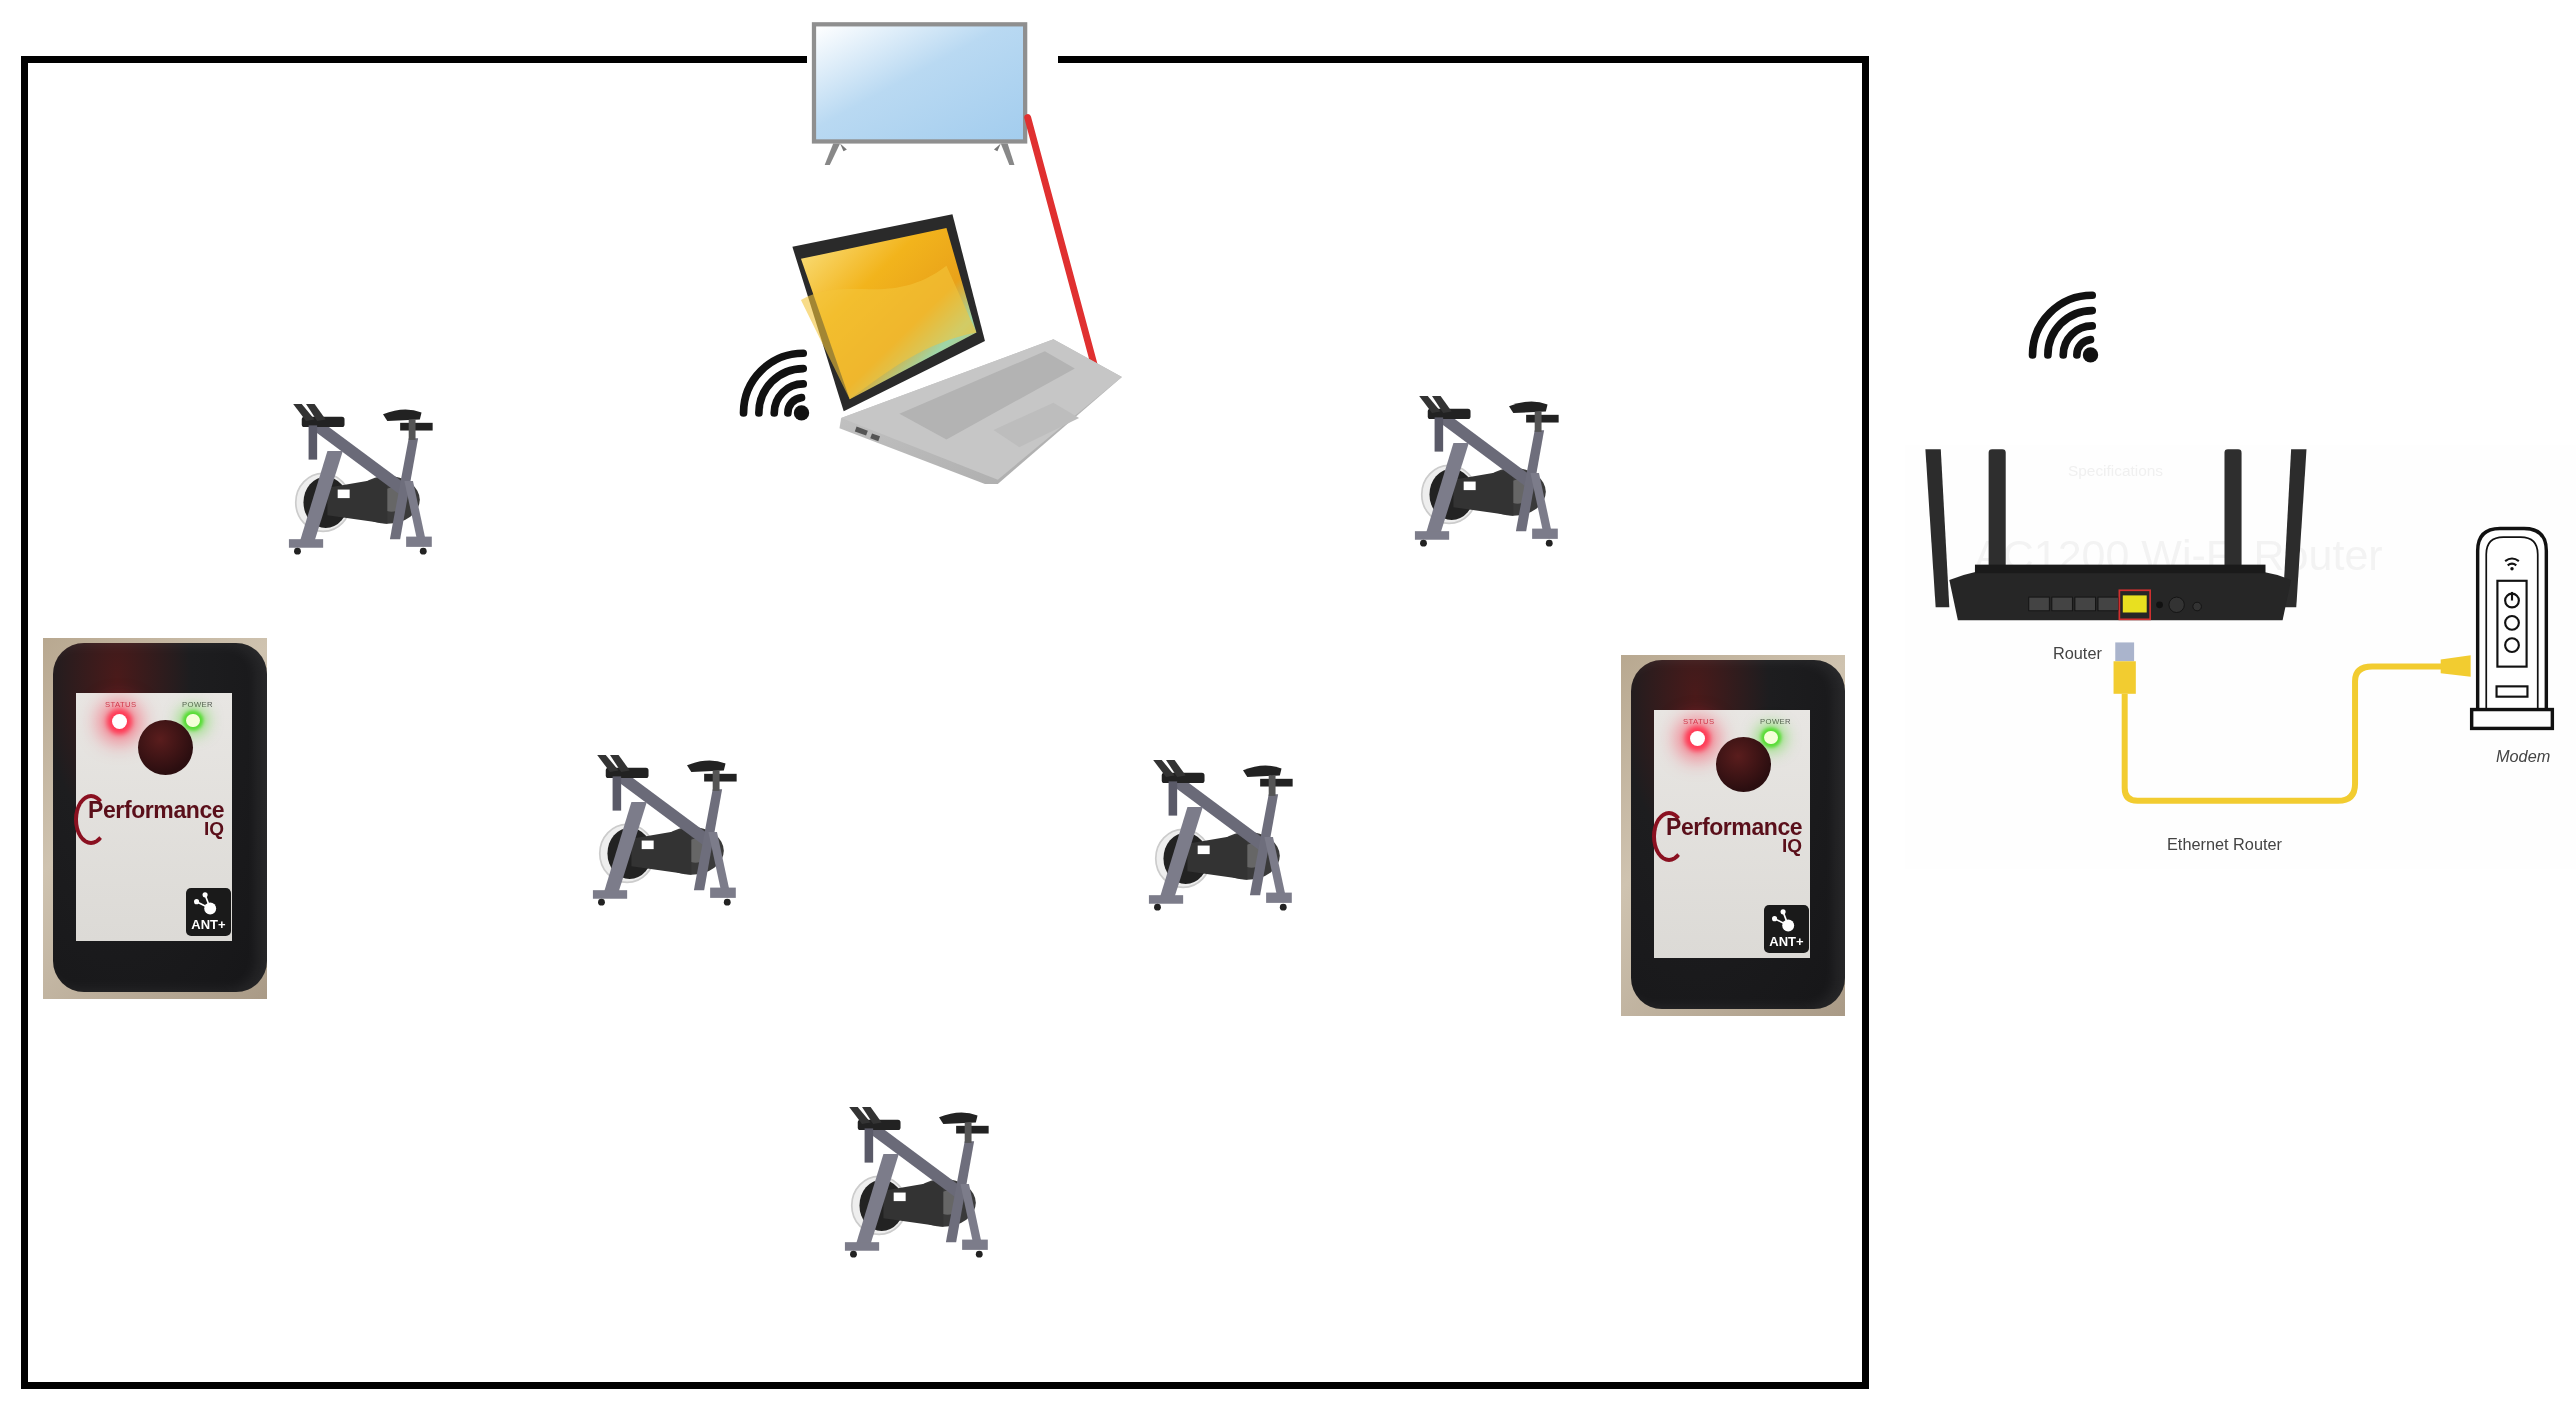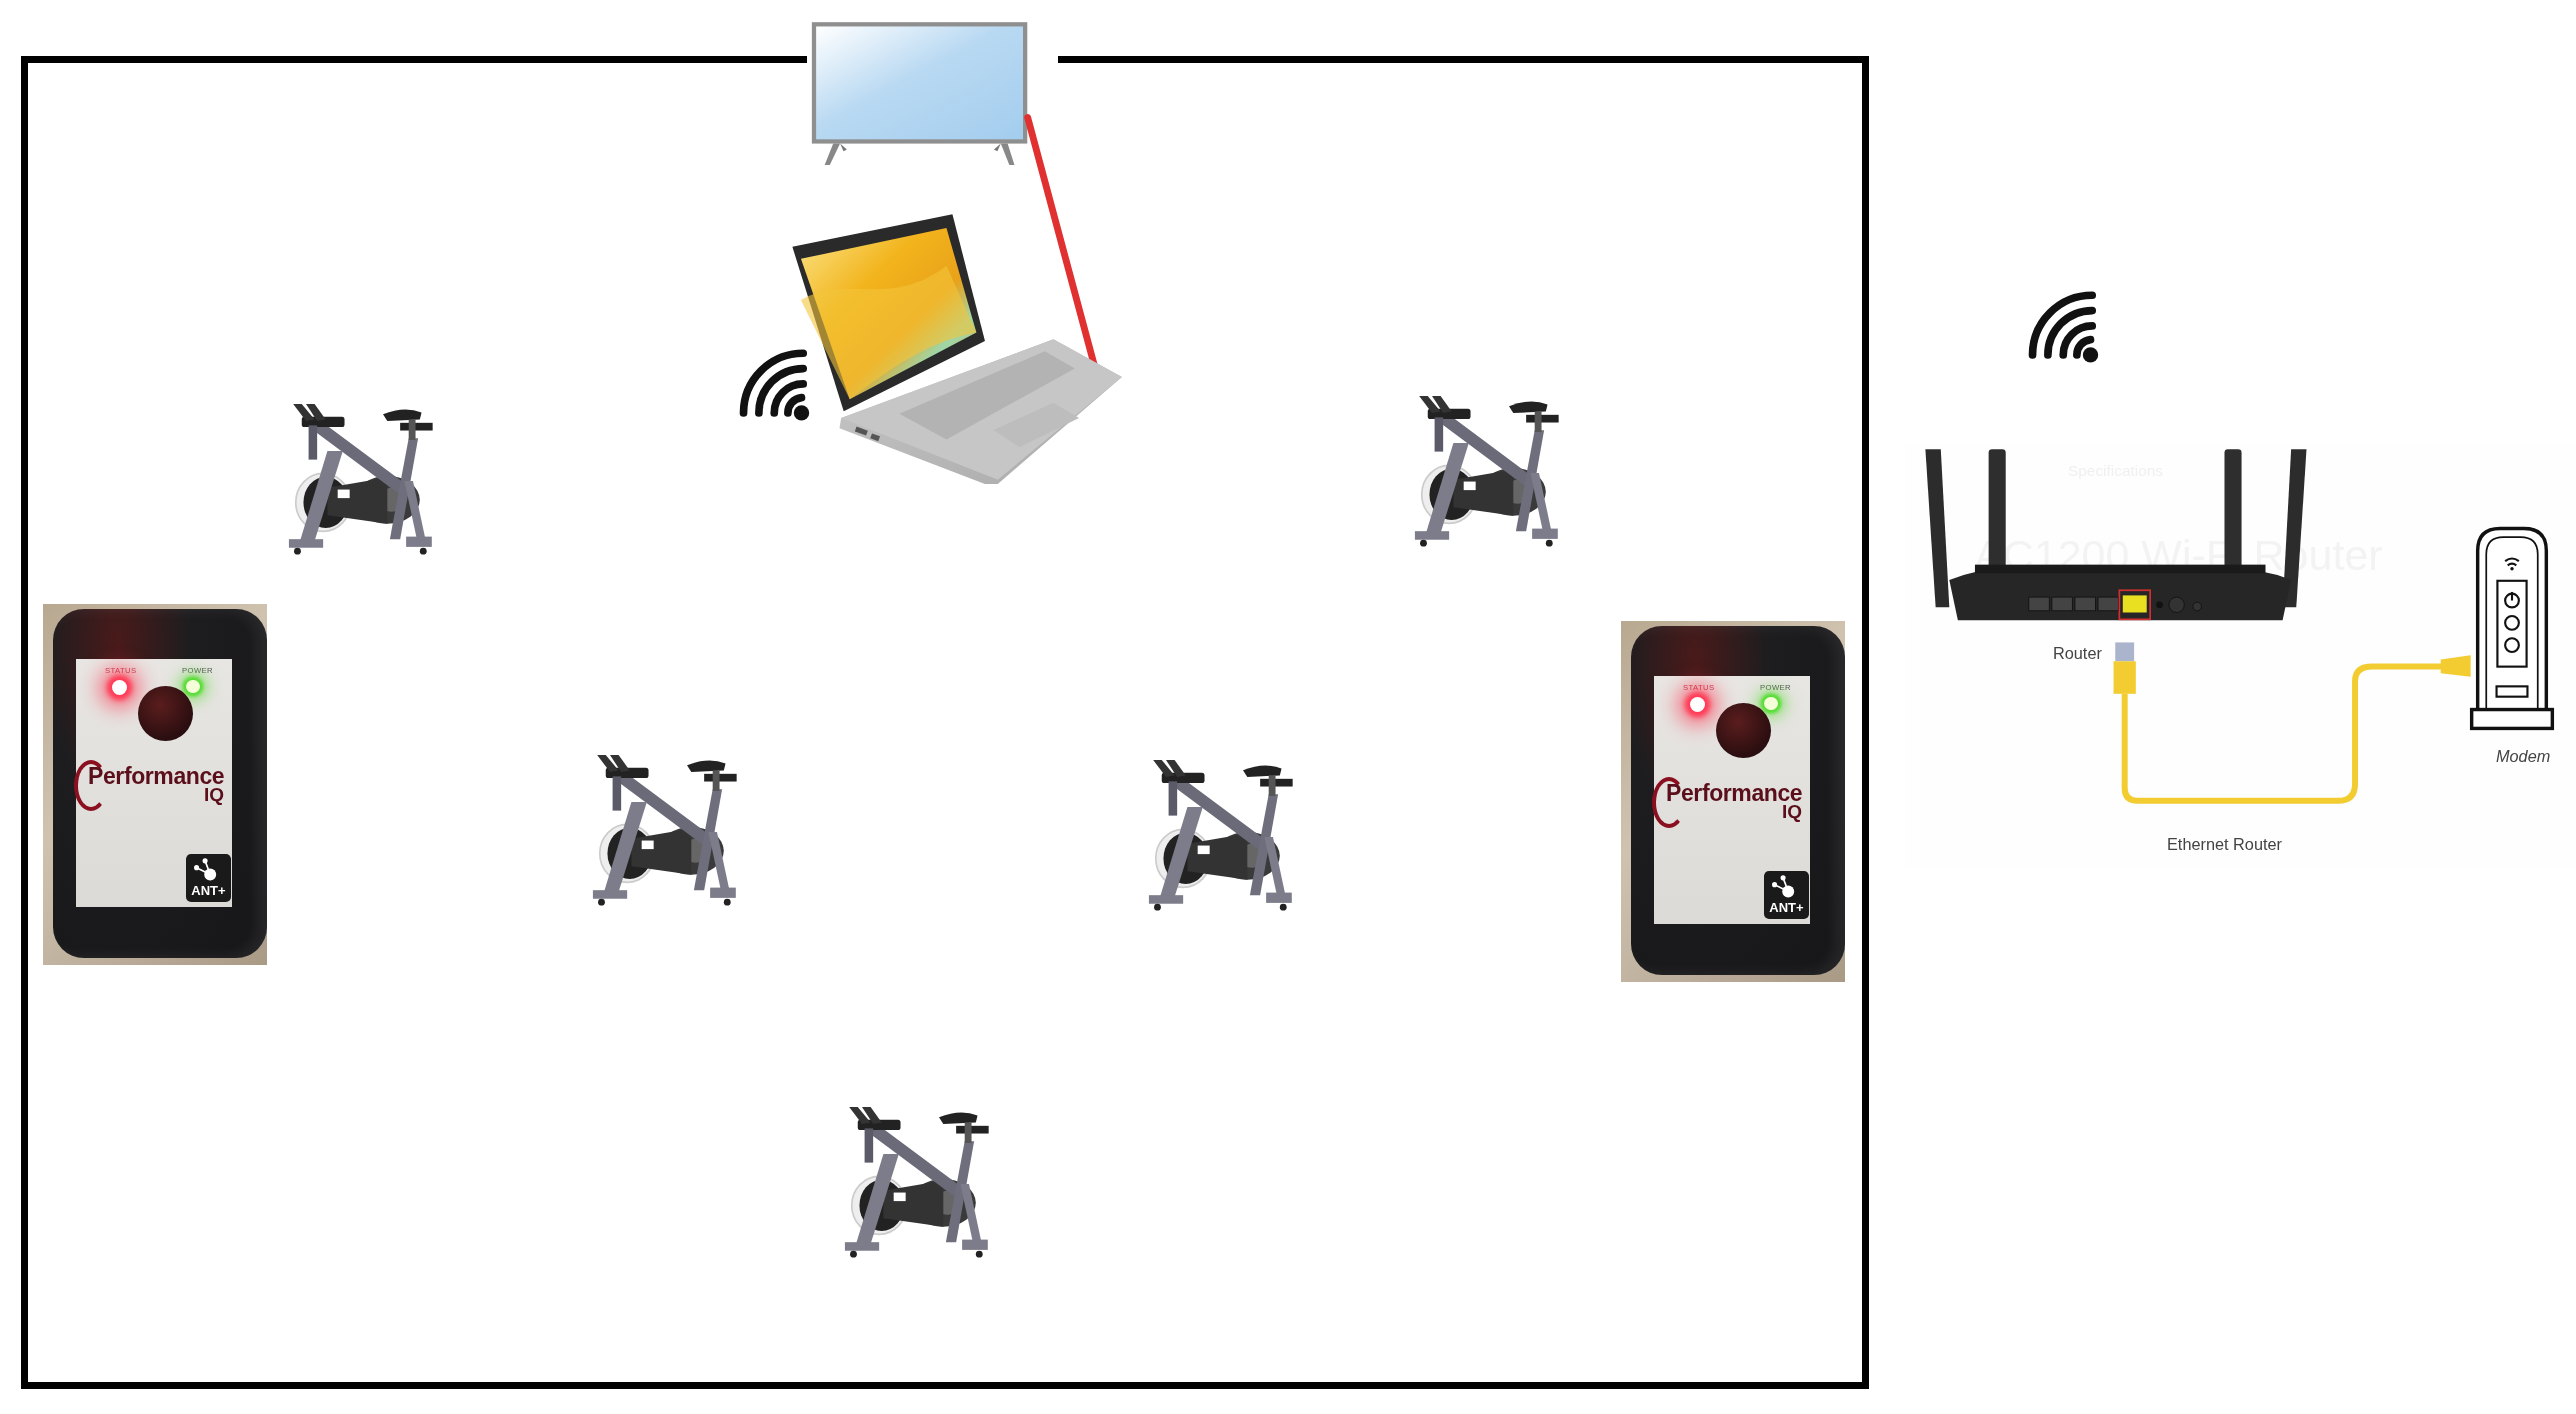--- a/index.html
+++ b/index.html
@@ -1,21 +1,21 @@
 <!DOCTYPE html>
 <html style="font-size:13.7px"><head>
 <meta charset="utf-8">
 <style>
   html, body { margin:0; padding:0; background:#ffffff; }
   body { width:2576px; height:1415px; position:relative; overflow:hidden; font-family:"Liberation Sans", sans-serif; }
   .abs { position:absolute; }
   
   .wall { position:absolute; background:#000; }
   
-  .photo-bg { position:absolute; background:linear-gradient(135deg,#b8a890 0%,#cfc3b0 40%,#a99a86 100%); }
+  .photo-bg { position:absolute; background:linear-gradient(135deg,#b8a890 0%,#cfc3b0 40%,#a99a86 100%);margin-top:34px; }
   .device-shell { position:absolute; background:radial-gradient(ellipse at 30% 10%,#4a1a1a 0%,#1d1d1f 35%,#161618 100%); border-radius:31px; box-shadow: inset -8.6px 0 15.4px rgba(255,255,255,0.08); }
   .device-face { position:absolute; background:linear-gradient(180deg,#e8e6e3,#dcdad6); }
   .led { position:absolute; border-radius:50%; }
   .led.red { background:#fff; box-shadow:0 0 5.1px 5.1px #ff3a55, 0 0 19px 13.7px rgba(255,40,70,0.55); }
   .led.green { background:#f4ffd8; box-shadow:0 0 3.4px 3.4px #55dd33, 0 0 13.7px 8.6px rgba(80,220,40,0.5); }
   .led-label { position:absolute; font-size:7.7px; color:#555; letter-spacing:0.4px; }
   .btn-round { position:absolute; border-radius:50%; background:radial-gradient(circle at 40% 35%,#5a1d1d,#2b0e10 70%); }
   .brand { position:absolute; color:#5a0f1a; font-weight:bold; font-size:23px; letter-spacing:-0.4px; }
   .brand-iq { position:absolute; color:#5a0f1a; font-weight:bold; font-size:19px; }
   .swoosh { position:absolute; border:4.3px solid #8a1020; border-right-color:transparent; border-radius:50%; }

